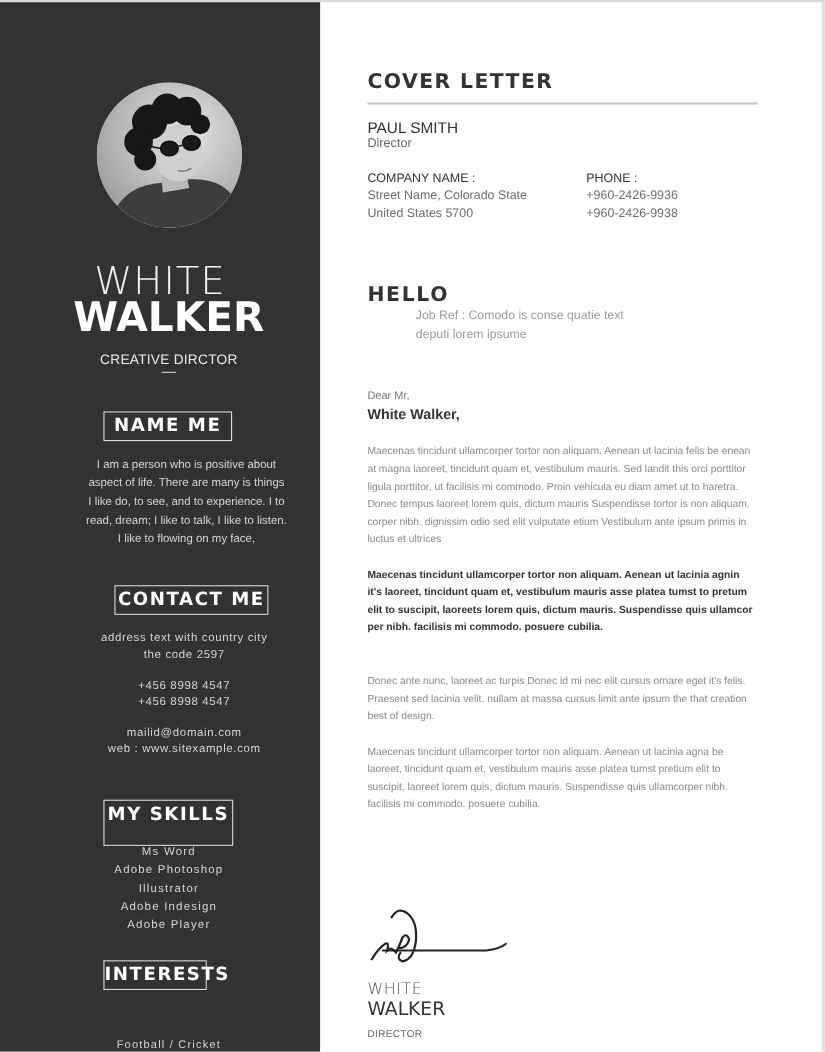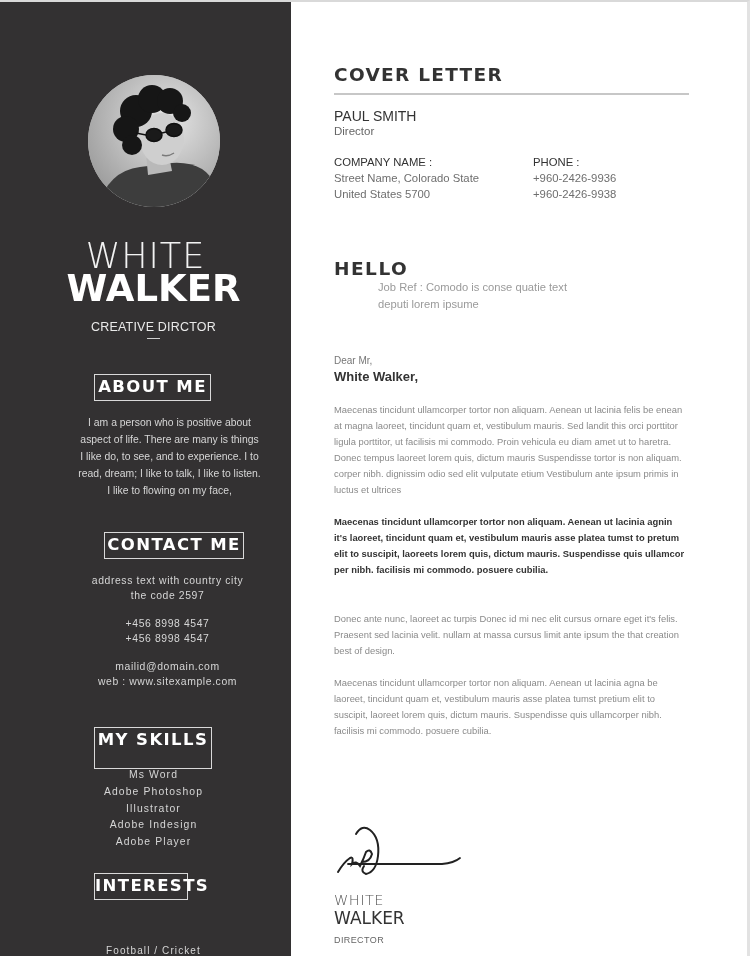--- a/index.html
+++ b/index.html
@@ -105,21 +105,21 @@
 
         <path d="M74 80 Q80 82 86 78" stroke="#7a7a7a" stroke-width="1.5" fill="none"></path>
       </svg>
     </div>
 
     <div class="name-first">WHITE</div>
     <div class="name-last">WALKER</div>
     <div class="role">CREATIVE DIRCTOR</div>
     <div class="role-underline"></div>
 
-    <div class="section-box about-box">ABOUT ME</div>
+    <div class="section-box about-box">NAME ME</div>
     <div class="side-text about-text">
       <div>I am a person who is positive about</div>
       <div>aspect of life. There are many is things</div>
       <div>I like do, to see, and to experience. I to</div>
       <div>read, dream; I like to talk, I like to listen.</div>
       <div>I like to  flowing on my face,</div>
     </div>
 
     <div class="section-box contact-box">CONTACT ME</div>
     <div class="side-text contact-text">

